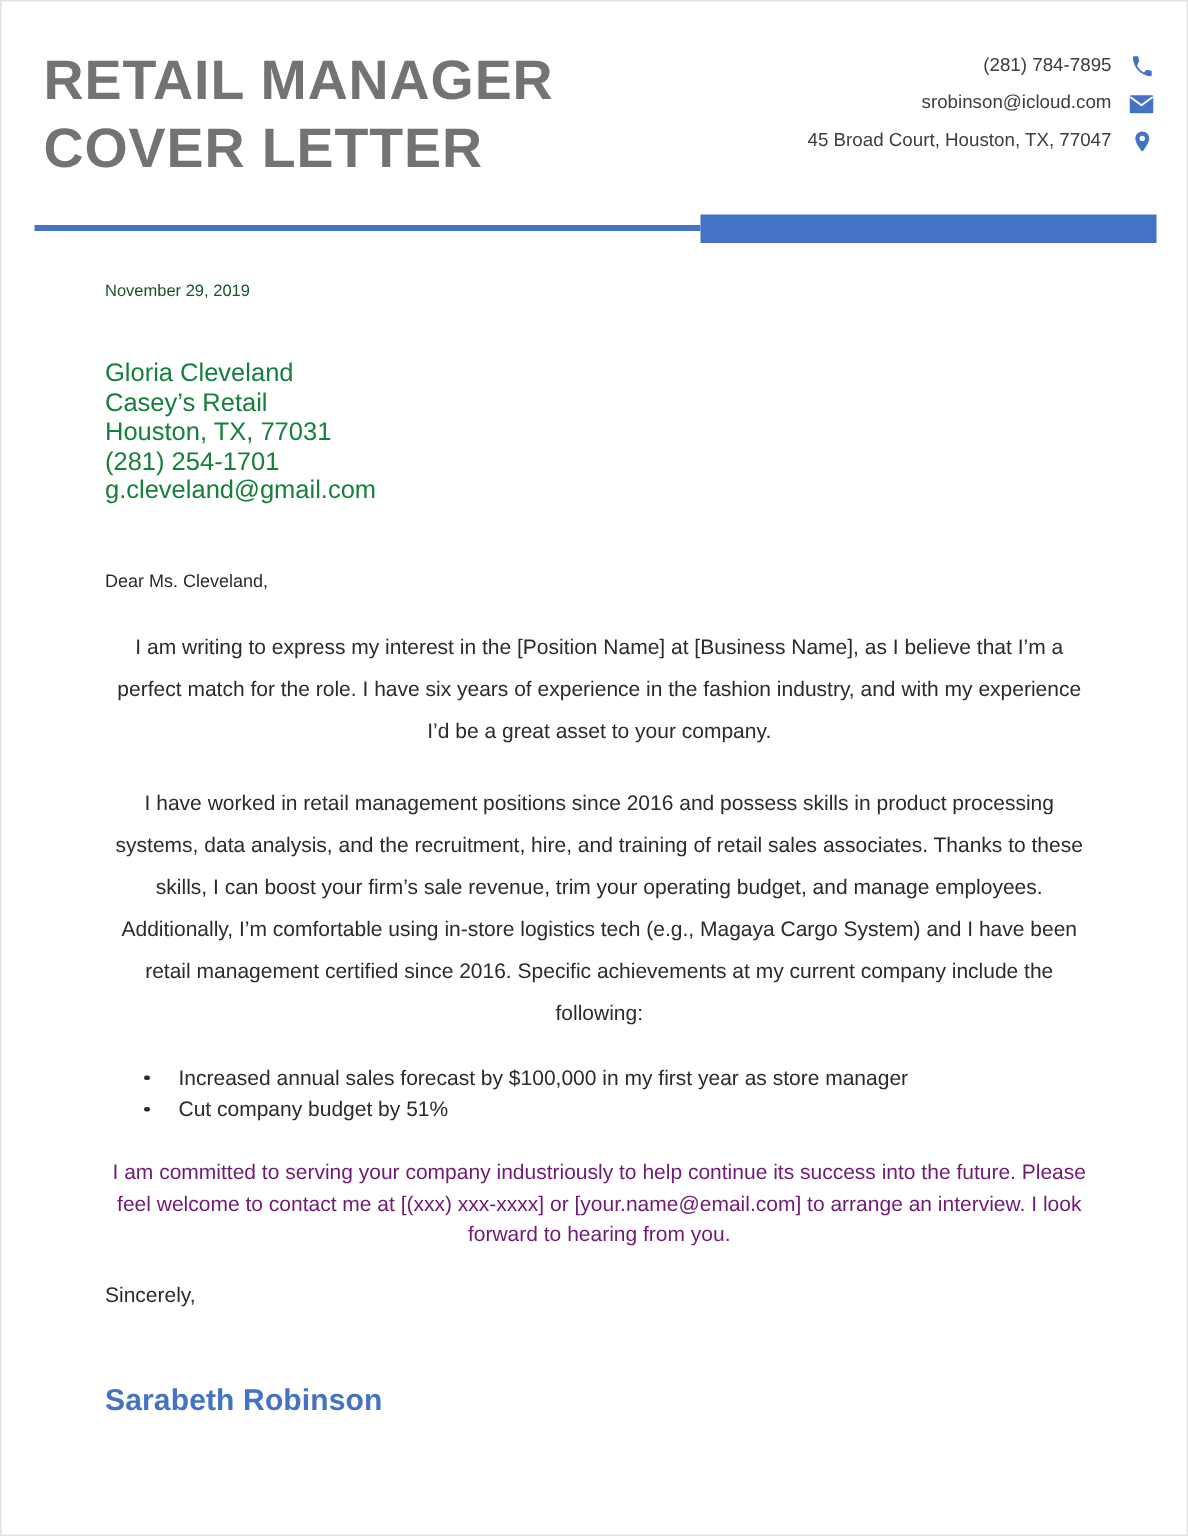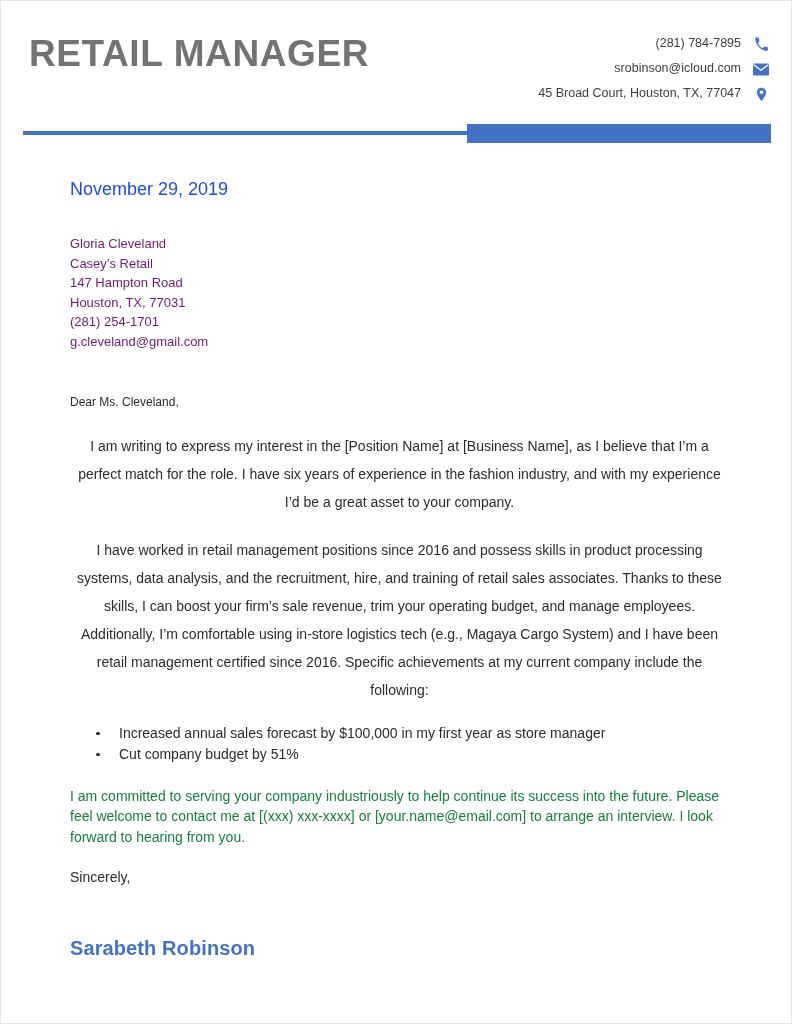--- a/index.html
+++ b/index.html
@@ -99,31 +99,31 @@
     background: #4472c4;
   }
 
   
   .letter {
     padding: 0 62px 0 69px;
     color: #2b2b2b;
   }
 
   .date {
-    margin-top: 34px;
-    font-size: 18px;
-    color: #1d4ed8;
+    margin-top: 20px;
+    font-size: 11px;
+    color: #14532d;
     line-height: 18px;
   }
 
   .recipient {
     margin-top: 36px;
-    font-size: 13px;
+    font-size: 17px;
     line-height: 19.6px;
-    color: #701a75;
+    color: #15803d;
   }
   .recipient div { white-space: nowrap; }
 
   .salutation {
     margin-top: 40px;
     font-size: 12px;
     line-height: 20px;
     color: #2b2b2b;
   }
 
@@ -155,21 +155,22 @@
     width: 3.5px;
     height: 3.5px;
     border-radius: 50%;
     background: #2b2b2b;
   }
 
   .closing {
     margin-top: 21px;
     font-size: 14px;
     line-height: 20.6px;
-    color: #15803d;
+    color: #701a75;
+    text-align: center;
   }
 
   .signoff {
     margin-top: 20px;
     font-size: 14px;
     line-height: 20px;
     color: #2b2b2b;
   }
 
   .signature {
@@ -182,20 +183,21 @@
 </style>
 </head>
 <body>
 
 <div id="page">
 
   <div class="header">
 
     <div class="title-block">
       <div class="doc-title">RETAIL MANAGER</div>
+      <div class="doc-title">COVER LETTER</div>
     </div>
 
     <div class="contact-block">
 
       <div class="contact-row">
         <span class="contact-text">(281) 784-7895</span>
         <span class="contact-icon">
           <svg viewBox="0 0 24 24" width="15" height="15" fill="#4472c4">
             <path d="M6.6 10.8c1.6 3.1 4.1 5.6 7.2 7.2l2.4-2.4c.3-.3.7-.4 1.1-.3 1.2.4 2.5.6 3.8.6.6 0 1 .4 1 1V21c0 .6-.4 1-1 1C11.1 22 2 12.9 2 1.7c0-.6.4-1 1-1h4c.6 0 1 .4 1 1 0 1.3.2 2.6.6 3.8.1.4 0 .8-.3 1.1L6.6 10.8z"></path>
           </svg>
@@ -230,21 +232,20 @@
     <div class="rule-thick"></div>
   </div>
 
   <div class="letter">
 
     <div class="date">November 29, 2019</div>
 
     <div class="recipient">
       <div>Gloria Cleveland</div>
       <div>Casey’s Retail</div>
-      <div>147 Hampton Road</div>
       <div>Houston, TX, 77031</div>
       <div>(281) 254-1701</div>
       <div>g.cleveland@gmail.com</div>
     </div>
 
     <div class="salutation">Dear Ms. Cleveland,</div>
 
     <p class="para">I am writing to express my interest in the [Position Name] at [Business Name], as I believe that I’m a perfect match for the role. I have six years of experience in the fashion industry, and with my experience I’d be a great asset to your company.</p>
 
     <p class="para">I have worked in retail management positions since 2016 and possess skills in product processing systems, data analysis, and the recruitment, hire, and training of retail sales associates. Thanks to these skills, I can boost your firm’s sale revenue, trim your operating budget, and manage employees. Additionally, I’m comfortable using in-store logistics tech (e.g., Magaya Cargo System) and I have been retail management certified since 2016. Specific achievements at my current company include the following:</p>

